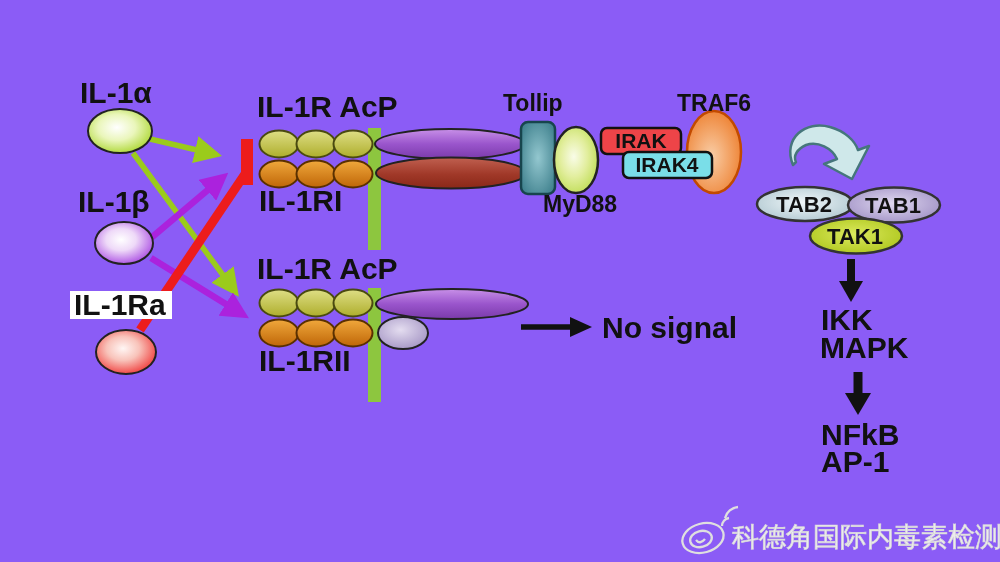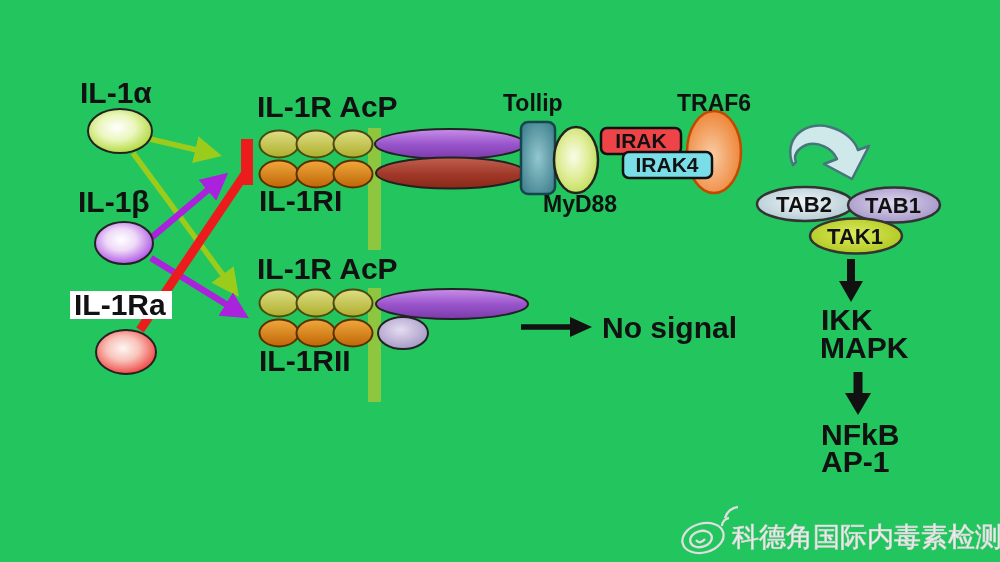--- a/index.html
+++ b/index.html
@@ -1,16 +1,16 @@
 <!DOCTYPE html>
 <html><head>
 <meta charset="utf-8">
 <style>
   html,body{margin:0;padding:0;background:#ffffff;}
-  .stage{position:relative;width:1000px;height:562px;background:#22c55e;overflow:hidden;}
+  .stage{position:relative;width:1000px;height:562px;background:#8b5cf6;overflow:hidden;}
   svg{display:block;}
   text{font-family:"Liberation Sans", sans-serif;fill:#111111;}
   .lbl-xl{font-size:30px;font-weight:bold;}
   .lbl-md{font-size:23px;font-weight:bold;}
   .lbl-box{font-size:21px;font-weight:bold;}
   .lbl-tab{font-size:22px;font-weight:bold;}
   .wm-text{font-size:27px;font-weight:normal;fill:#ececec;stroke:#d9d9d9;stroke-width:0.7;}
 </style>
 </head>
 <body>

